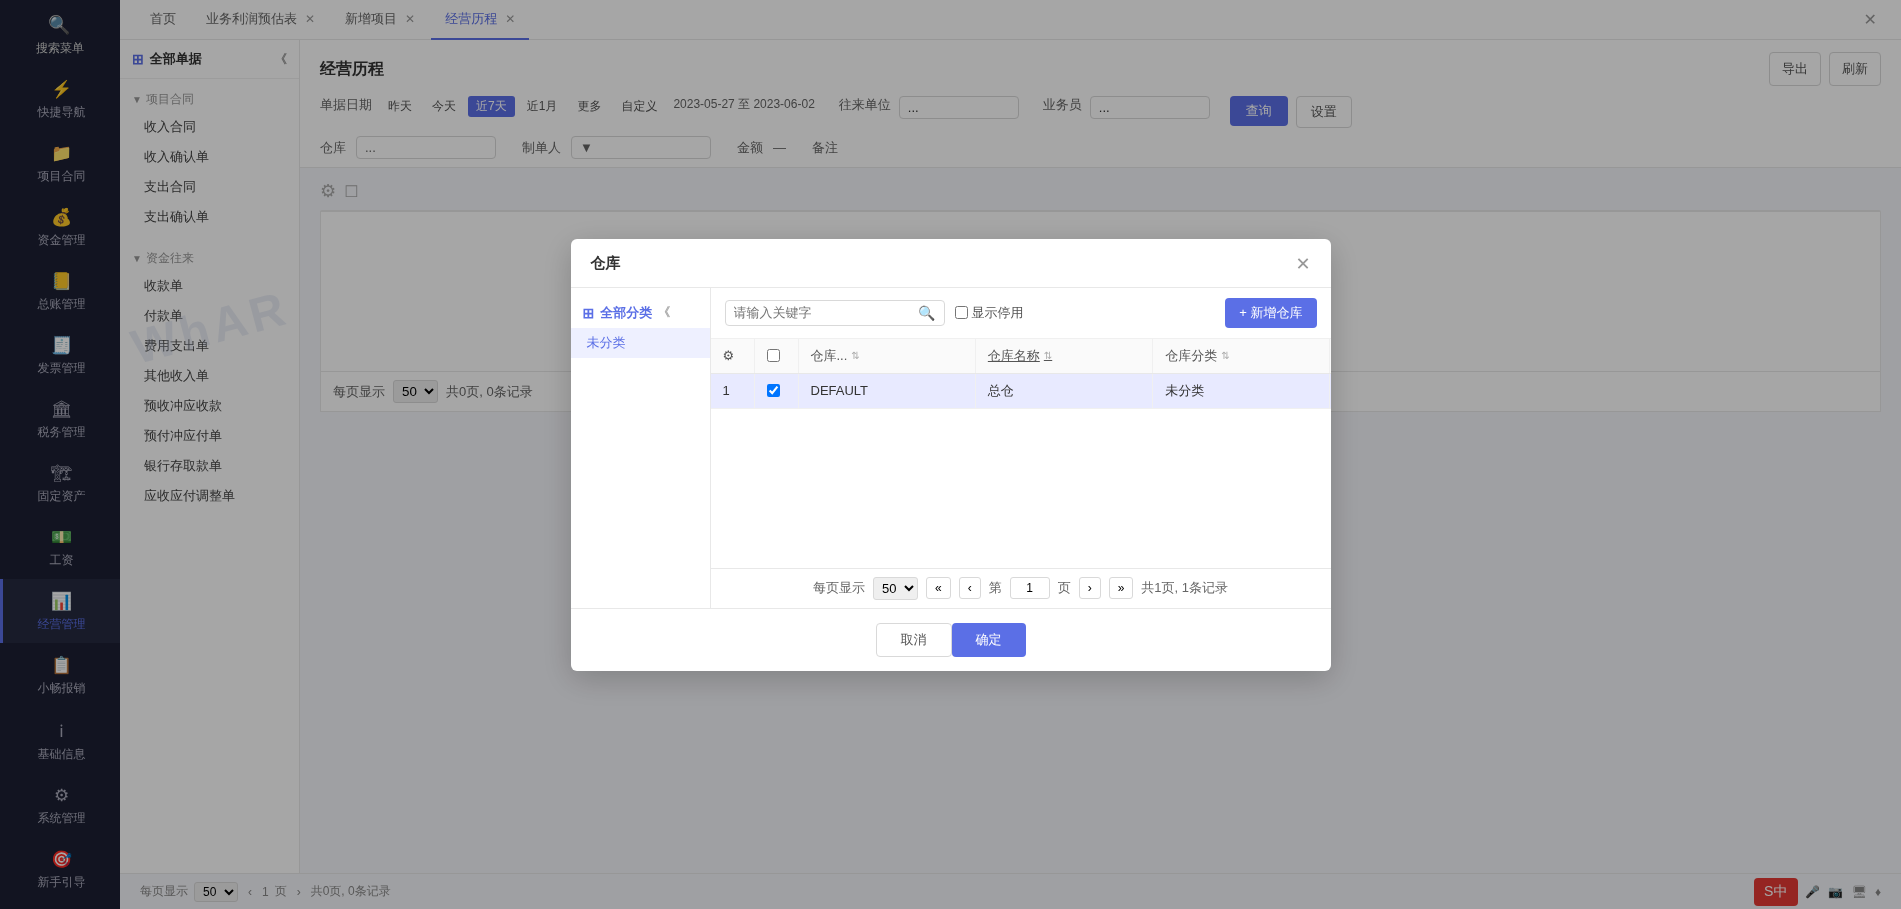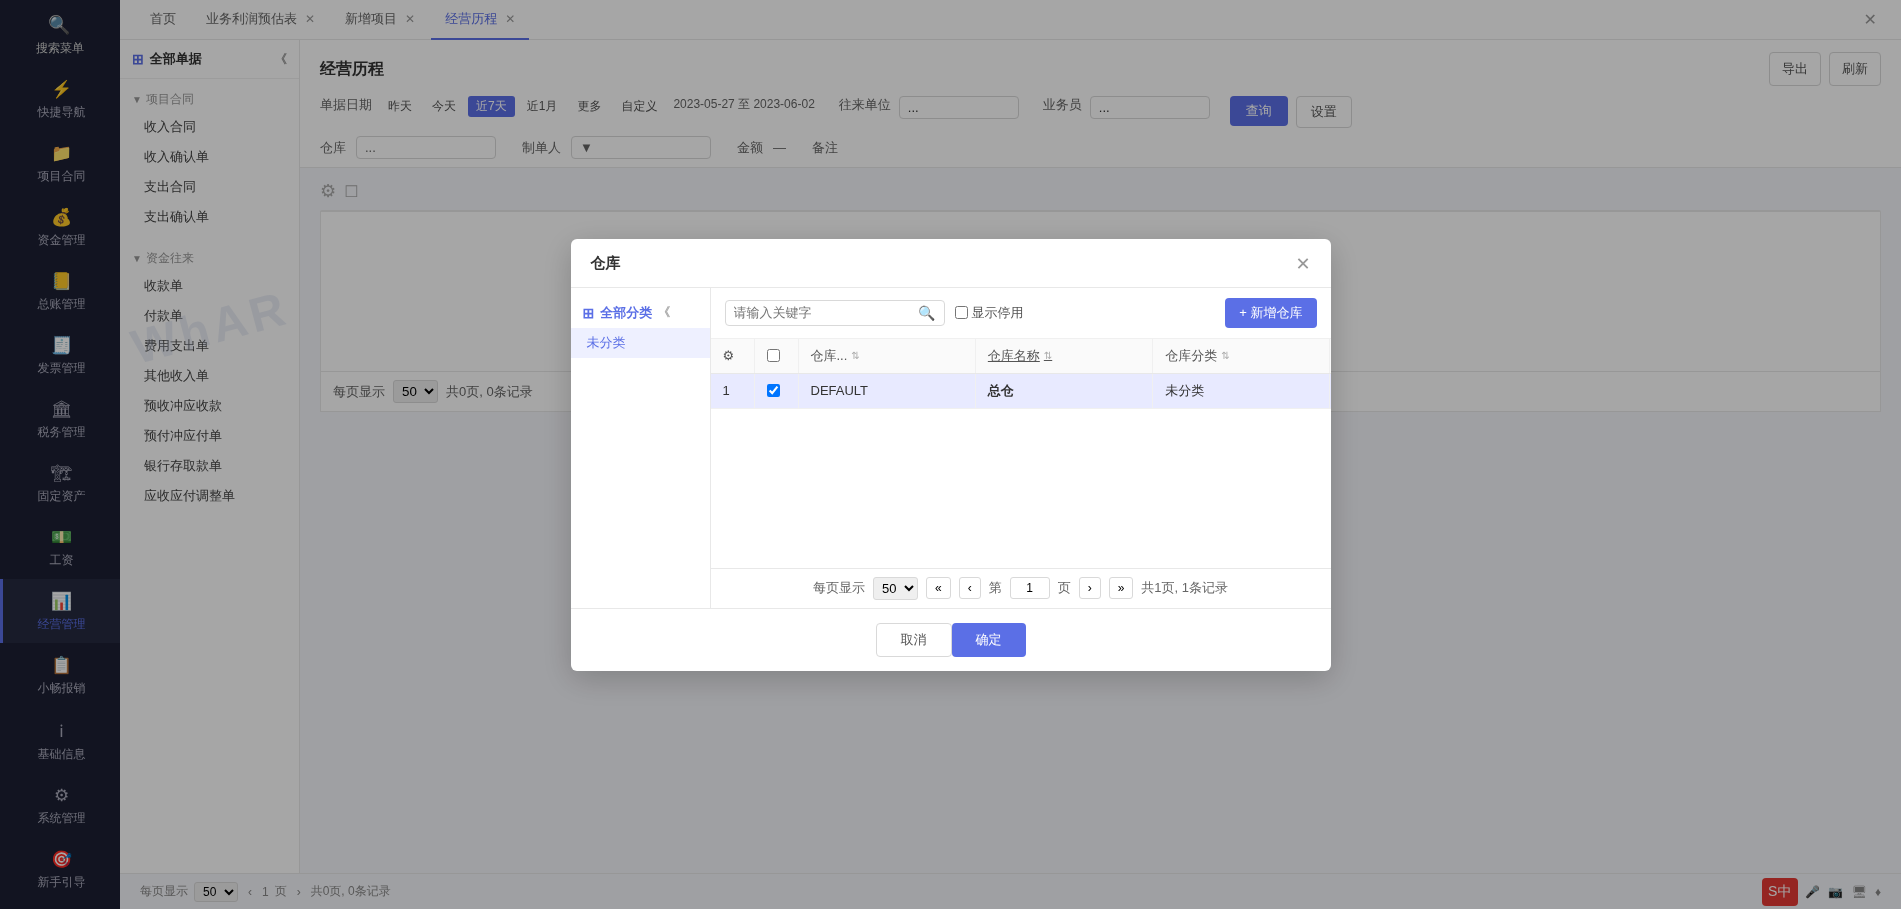--- a/index.html
+++ b/index.html
@@ -110,21 +110,21 @@
     .btn-confirm { background: #5b6fe6; color: #fff; border: none; padding: 7px 24px; border-radius: 4px; cursor: pointer; font-size: 13px; }
 
     
     .status-bar { background: #f5f6fa; border-top: 1px solid #e8e8e8; padding: 6px 20px; display: flex; align-items: center; justify-content: space-between; font-size: 12px; color: #888; flex-shrink: 0; height: 36px; }
 
     
     .watermark { position: absolute; left: 130px; top: 300px; font-size: 48px; font-weight: bold; color: rgba(180,190,220,0.25); transform: rotate(-15deg); pointer-events: none; z-index: 5; letter-spacing: 4px; }
 
     
     .bottom-right-icons { display: flex; align-items: center; gap: 8px; }
-    .br-icon { width: 36px; height: 28px; border-radius: 4px; display: flex; align-items: center; justify-content: center; cursor: pointer; font-size: 14px; }
+    .br-icon { width: 44px; height: 28px; border-radius: 4px; display: flex; align-items: center; justify-content: center; cursor: pointer; font-size: 14px; }
     .br-icon.red { background: #e53935; color: #fff; }
     .status-left { display: flex; align-items: center; gap: 6px; }
   </style>
 </head>
 <body>
 
 <div class="app-container">
 
   <div class="sidebar">
     <div class="sidebar-search">
@@ -402,21 +402,21 @@
               <span class="sort-icon">⇅</span>
             </div>
           </div>
 
           <div class="modal-row selected-row">
             <div class="modal-td" style="width:44px;">1</div>
             <div class="modal-td" style="width:44px;">
               <input type="checkbox" checked="" style="">
             </div>
             <div class="modal-td" style="flex:2;">DEFAULT</div>
-            <div class="modal-td" style="flex:2;font-weight:bold;">总仓</div>
+            <div class="modal-td" style="flex:2;">总仓</div>
             <div class="modal-td" style="flex:2;">未分类</div>
           </div>
         </div>
 
         <div class="modal-footer-pagination">
           <span>每页显示</span>
           <select style="border:1px solid #d9d9d9;border-radius:3px;padding:2px 4px;font-size:13px;">
             <option>50</option>
           </select>
           <button class="page-btn">«</button>

